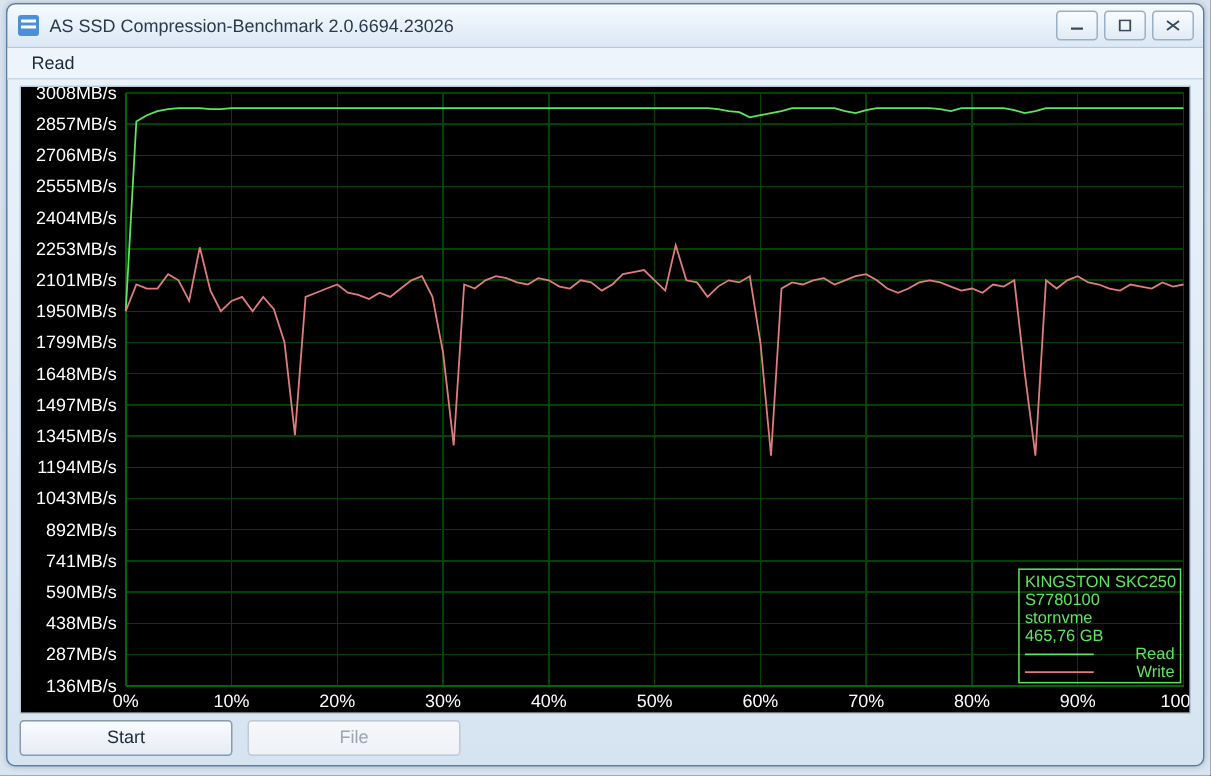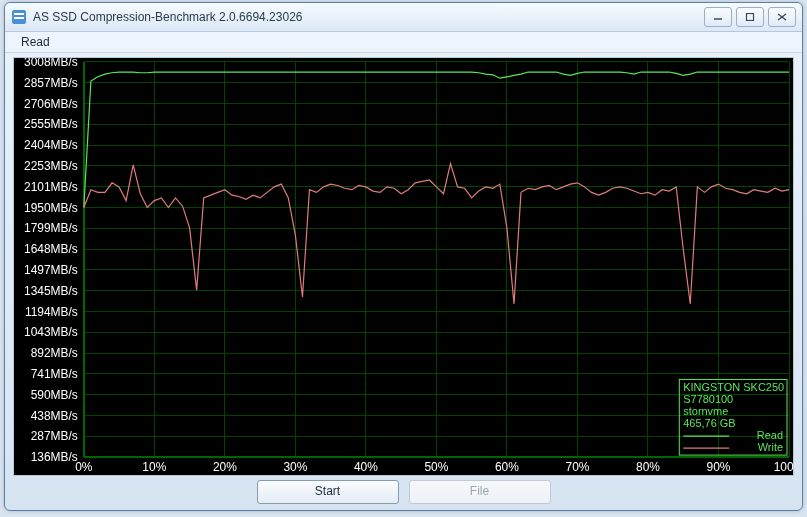--- a/index.html
+++ b/index.html
@@ -127,21 +127,20 @@
     stroke-width: 1;
     fill: none;
   }
   .buttons-row {
     position: absolute;
     left: 8px;
     right: 8px;
     bottom: 6px;
     height: 24px;
     display: flex;
-    justify-content: center;
     gap: 10px;
   }
   .btn {
     width: 140px;
     height: 22px;
     border: 1px solid #8a9aac;
     border-radius: 3px;
     background: linear-gradient(#f9fcff, #e6ecf4);
     color: #1a2a3a;
     font-size: 12px;

